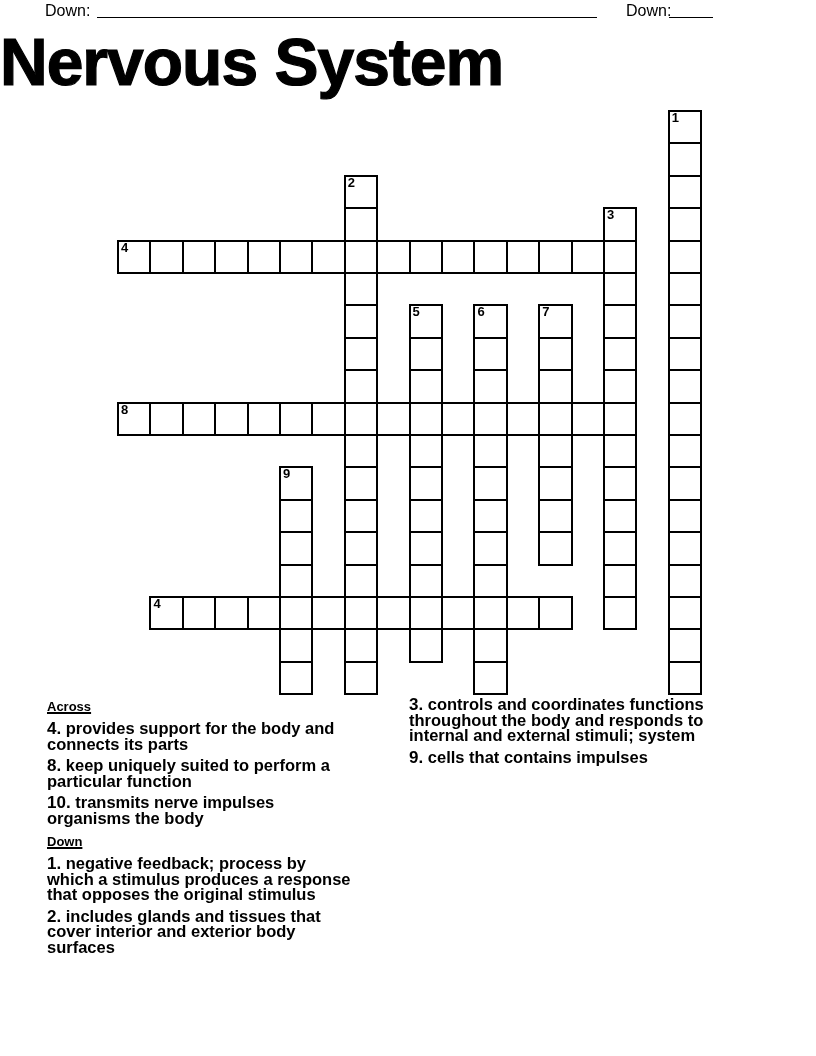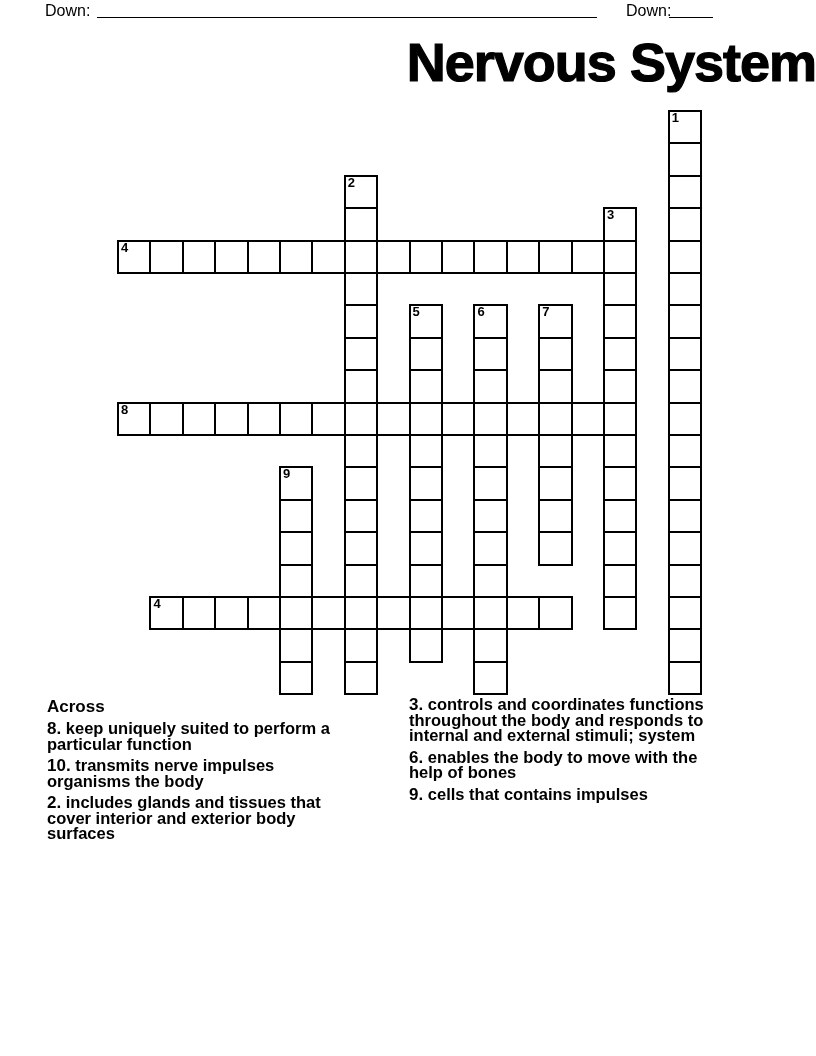--- a/index.html
+++ b/index.html
@@ -8,37 +8,37 @@
 
   
   .hdr-label{position:absolute;top:2px;font-size:16px;line-height:18px;}
   #name-label{left:45px;}
   #date-label{left:626px;}
   .blank-line{position:absolute;top:0;height:17px;border-bottom:1.5px solid #000;}
   #name-line{left:97px;width:500px;}
   #date-line{left:669px;width:44px;}
 
   
-  .title{position:absolute;top:33px;left:0;width:100%;text-align:right;
-         font-size:54px;font-weight:bold;letter-spacing:-1px;
+  .title{position:absolute;top:33px;left:0;width:100%;text-align:left;
+         font-size:66px;font-weight:bold;letter-spacing:-1px;
          -webkit-text-stroke:1.2px #000;line-height:58px;}
 
   
   .grid{position:absolute;left:117px;top:110px;width:586px;height:586px;}
   .cell{position:absolute;width:34.4px;height:34.4px;box-sizing:border-box;
         background:#fff;border:2px solid #000;}
   .cnum{position:absolute;top:-1px;left:2px;font-size:13px;font-weight:bold;line-height:14px;}
 
   
   .clues{position:absolute;top:697px;left:47px;width:732px;}
   .clue-col{position:absolute;top:0;}
   #clues-left{left:0;width:370px;}
   #clues-right{left:362px;width:370px;}
-  .clue-heading{font-size:17px;font-weight:bold;line-height:19px;margin:0 0 5px 0;
-                text-decoration-thickness:2px;}
+  .clue-heading{font-size:13px;font-weight:bold;line-height:19px;margin:0 0 5px 0;
+                text-decoration:underline;text-decoration-thickness:2px;}
   .clue{margin:0 0 6px 0;font-size:16.5px;font-weight:bold;line-height:15.5px;}
   .cluenum{font-size:17px;}
   .cluetxt{white-space:pre-line;}
 </style>
 </head>
 <body>
 
 <div class="page">
 
   <span class="hdr-label" id="name-label">Down:</span>
@@ -186,31 +186,35 @@
       <div class="cell" style="left: 194.4px; top: 486px;"></div>
       <div class="cell" style="left: 259.2px; top: 486px;"></div>
       <div class="cell" style="left: 324px; top: 486px;"></div>
       <div class="cell" style="left: 388.8px; top: 486px;"></div>
       <div class="cell" style="left: 421.2px; top: 486px;"></div>
     </div>
 
   <div class="clues">
     <div class="clue-col" id="clues-left">
         <div class="clue-heading">Across</div>
+        <p class="clue"><span class="cluenum">4.</span> <span class="cluetxt"> provides support for the body and
+connects its parts</span></p>
         <p class="clue"><span class="cluenum">8.</span> <span class="cluetxt"> keep uniquely suited to perform a
 particular function</span></p>
         <p class="clue"><span class="cluenum">10.</span> <span class="cluetxt"> transmits nerve impulses
 organisms the body</span></p>
+        <div class="clue-heading">Down</div>
+        <p class="clue"><span class="cluenum">1.</span> <span class="cluetxt"> negative feedback; process by
+which a stimulus produces a response
+that opposes the original stimulus</span></p>
         <p class="clue"><span class="cluenum">2.</span> <span class="cluetxt"> includes glands and tissues that
 cover interior and exterior body
 surfaces</span></p>
       </div>
     <div class="clue-col" id="clues-right">
         <p class="clue"><span class="cluenum">3.</span> <span class="cluetxt"> controls and coordinates functions
 throughout the body and responds to
 internal and external stimuli; system</span></p>
-        <p class="clue"><span class="cluenum">6.</span> <span class="cluetxt"> enables the body to move with the
-help of bones</span></p>
         <p class="clue"><span class="cluenum">9.</span> <span class="cluetxt"> cells that contains impulses</span></p>
       </div>
   </div>
 
 </div>
 
 </body></html>

